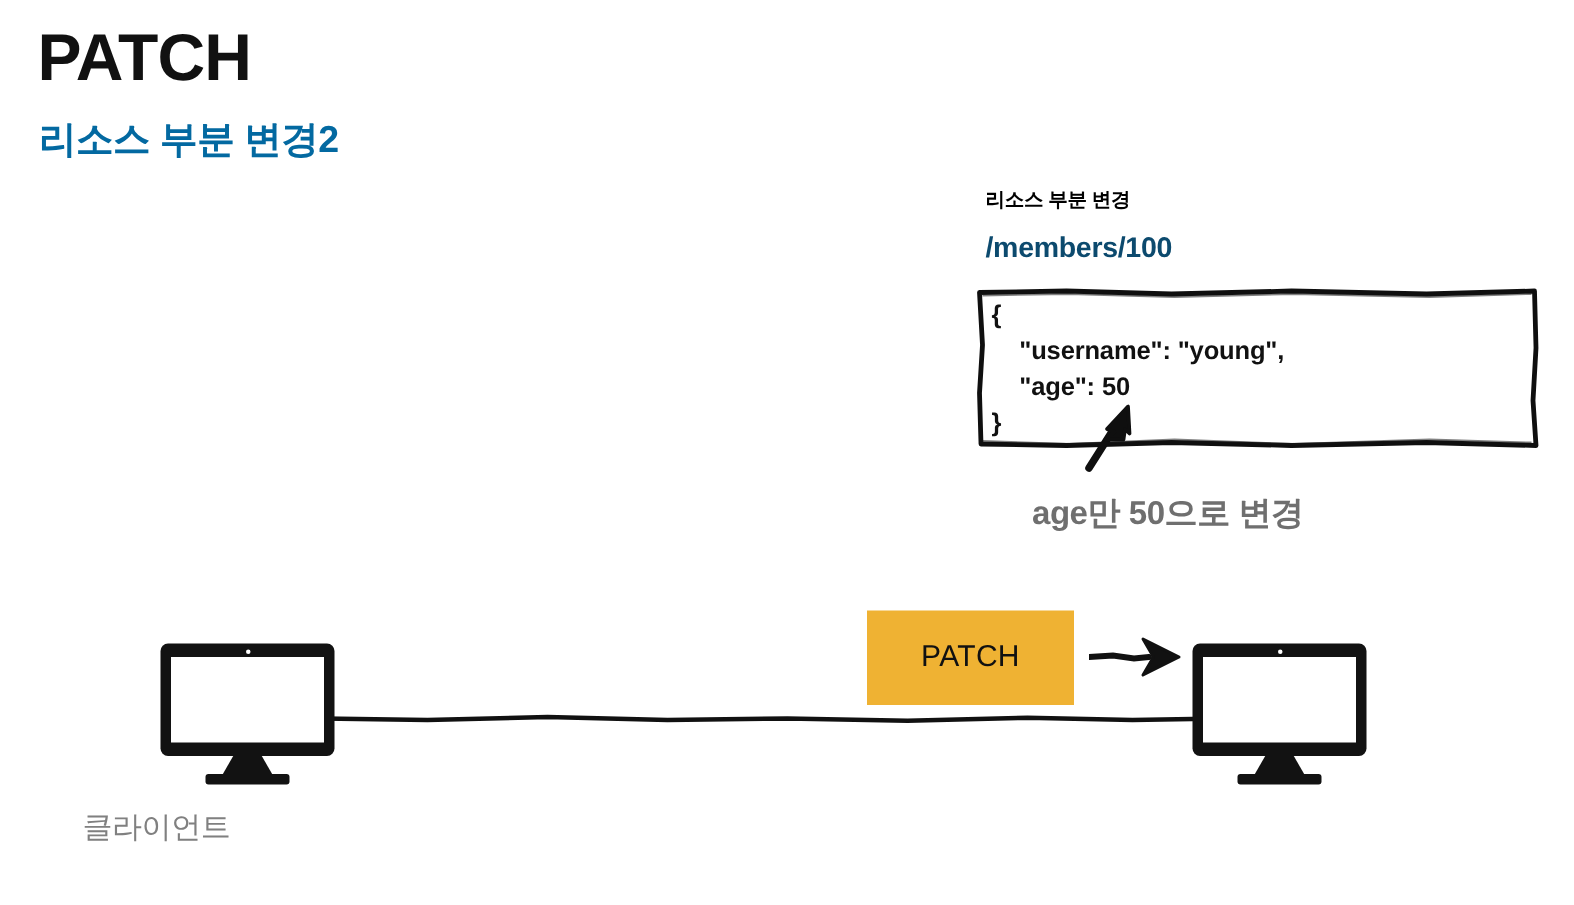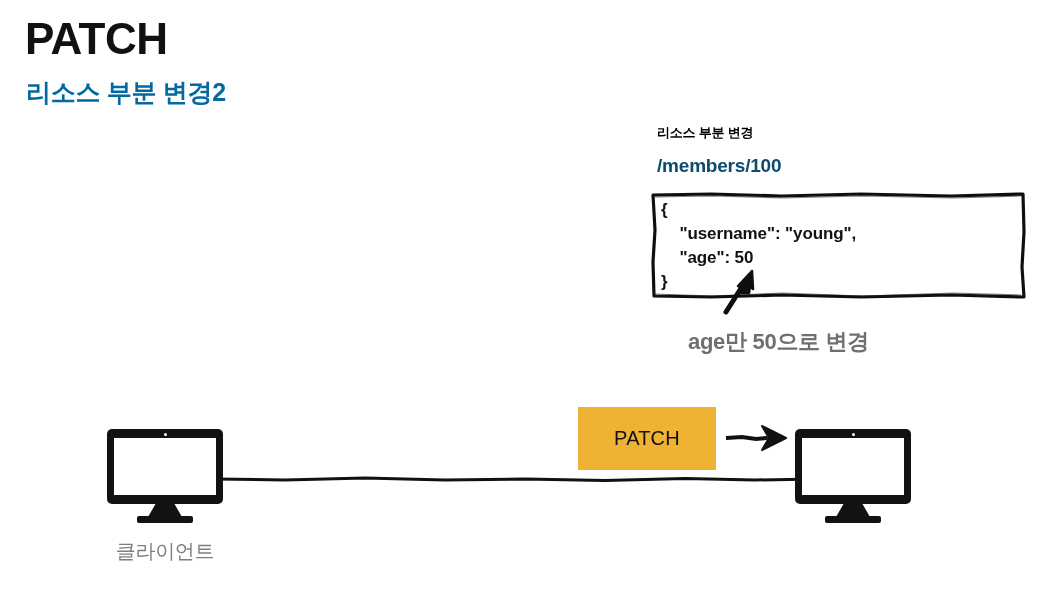--- a/index.html
+++ b/index.html
@@ -158,21 +158,21 @@
     left: 50%;
     border-radius: 2px;
   }
   .monitor-label {
     position: absolute;
     font-size: 20px;
     font-weight: normal;
     color: #808080;
     letter-spacing: -0.3px;
     white-space: nowrap;
-    text-align: center;
+    text-align: left;
   }
 
   
   #client-monitor { left: 107px; top: 429px; width: 116px; height: 93px; }
   #client-monitor .bezel { height: 75px; }
   #client-monitor .screen { left: 7px; top: 9px; width: 102px; height: 57px; }
   #client-monitor .camdot { top: 4px; }
   #client-monitor .neck { width: 34px; height: 13px; margin-left: -17px; top: 75px;
       clip-path: polygon(22% 0%, 78% 0%, 100% 100%, 0% 100%); }
   #client-monitor .foot { width: 56px; height: 7px; margin-left: -28px; top: 87px; }

